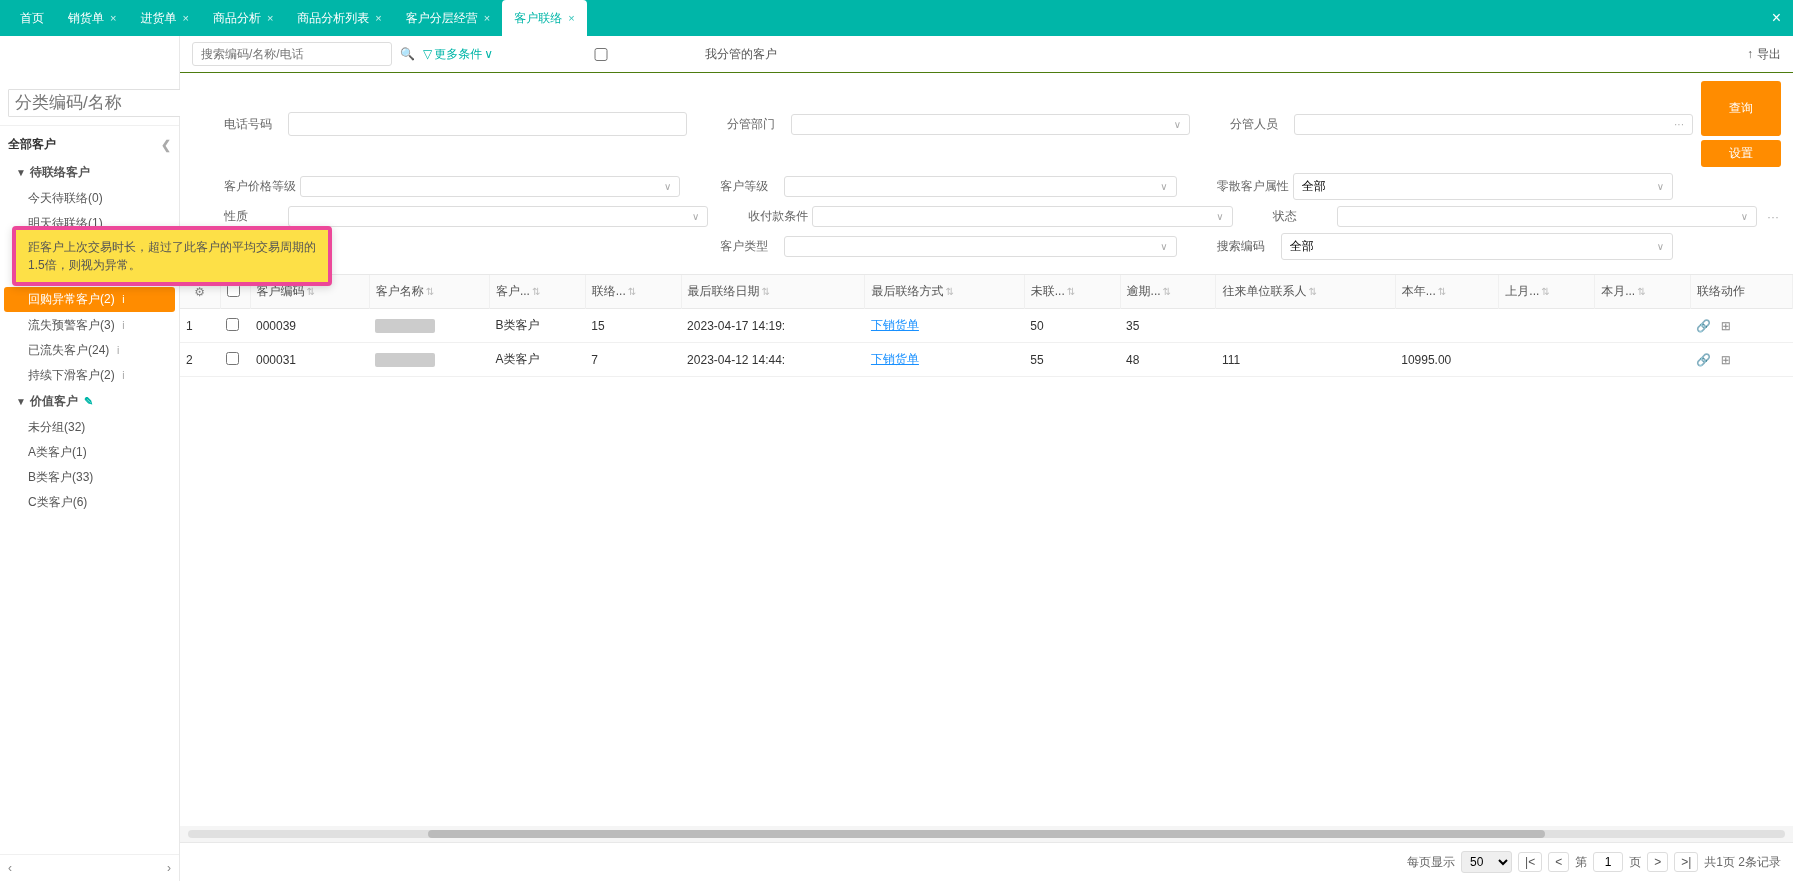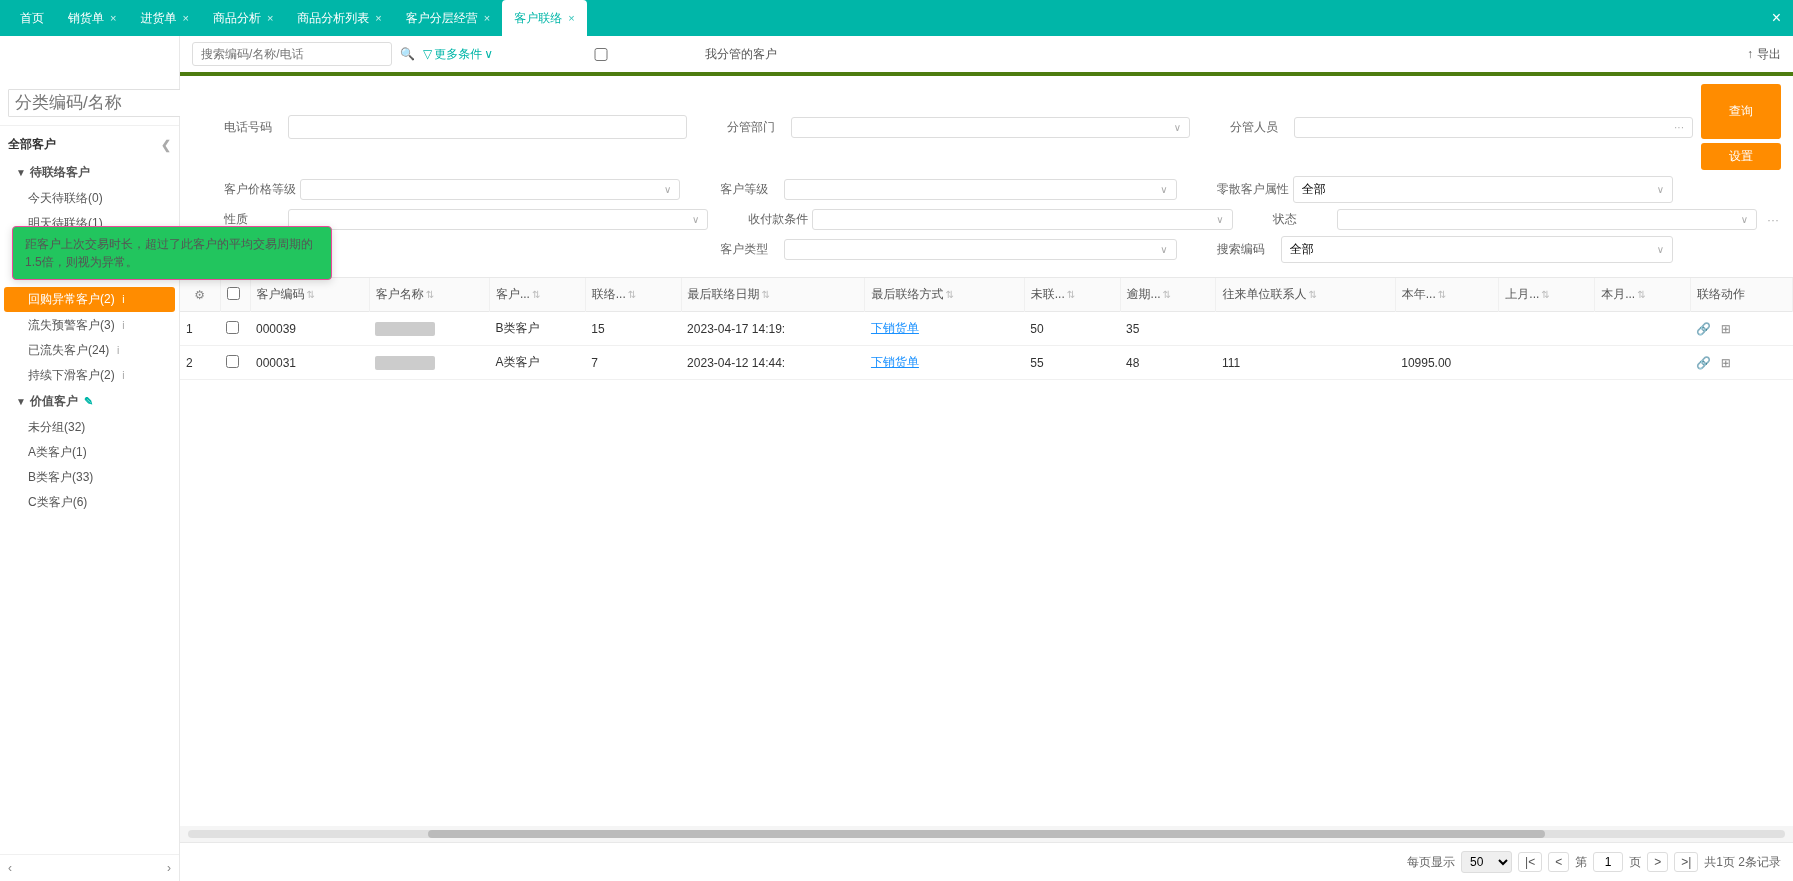--- a/index.html
+++ b/index.html
@@ -121,22 +121,22 @@
       border-radius: 3px;
       margin: 1px 4px;
       padding: 4px 8px 4px 24px;
     }
 
     
     .tooltip-box {
       position: absolute;
       left: 12px;
       top: 226px;
-      background: #22c55e;
-      border: 1px solid #ec4899;
+      background: #fde047;
+      border: 4px solid #ec4899;
       border-radius: 4px;
       padding: 8px 12px;
       box-shadow: 0 2px 8px rgba(0,0,0,0.15);
       z-index: 100;
       max-width: 320px;
       color: #555;
       font-size: 12px;
       line-height: 1.5;
     }
 
@@ -145,21 +145,21 @@
       flex: 1;
       display: flex;
       flex-direction: column;
       overflow: hidden;
       background: #f5f5f5;
     }
 
     
     .filter-bar {
       background: #fff;
-      border-bottom: 4px solid #4d7c0f;
+      border-bottom: 1px solid #4d7c0f;
       padding: 6px 12px;
       display: flex;
       align-items: center;
       gap: 8px;
     }
     .filter-bar input {
       border: 1px solid #ddd;
       border-radius: 3px;
       padding: 4px 8px;
       font-size: 12px;

